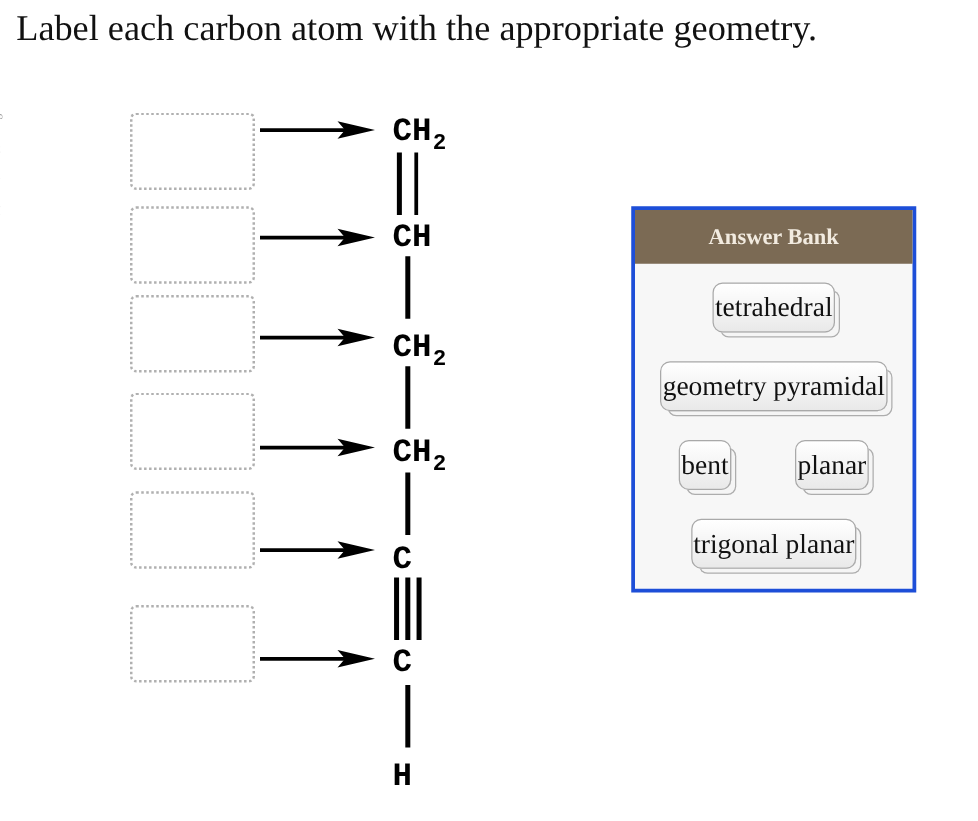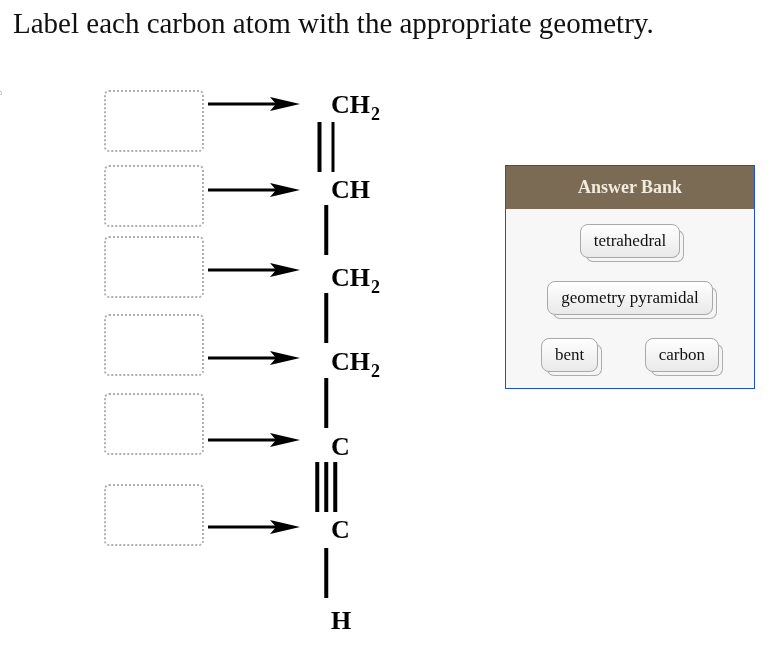--- a/index.html
+++ b/index.html
@@ -23,50 +23,50 @@
     border:2px dotted #b0b0b0;border-radius:5px;background:#fff;
   }
   .slot.s1{top:90px}.slot.s2{top:165px}.slot.s3{top:236px}
   .slot.s4{top:314px}.slot.s5{top:393px}.slot.s6{top:484px}
   
   .arrow{position:absolute;left:208px;width:92px;height:18px;}
   .arrow.r1{top:95px}.arrow.r2{top:181px}.arrow.r3{top:261px}
   .arrow.r4{top:349px}.arrow.r5{top:431px}.arrow.r6{top:518px}
   
   .atom{
-    position:absolute;left:331px;height:30px;line-height:30px;
-    font-family:Liberation Serif, serif;font-weight:bold;
+    position:absolute;left:314px;height:30px;line-height:30px;
+    font-family:Liberation Mono, monospace;font-weight:bold;
     font-size:26px;color:#000;white-space:nowrap;
   }
   .atom .sub{font-size:18px;position:relative;top:7px;margin-left:1px;}
   .atom.a1{top:90px}.atom.a2{top:175px}.atom.a3{top:263px}.atom.a4{top:347px}
   .atom.a5{top:432px}.atom.a6{top:515px}.atom.a7{top:606px}
   .bond{
     position:absolute;left:326px;transform:translateX(-50%);
     display:flex;gap:10px;height:50px;
   }
   .bond.triple{gap:5.5px;}
   .bond-line{width:3.5px;height:100%;background:#000;}
   .bond.b1{top:122px}.bond.b2{top:205px}.bond.b3{top:293px}
   .bond.b4{top:378px}.bond.b5{top:462px}.bond.b6{top:548px}
   
   .bank{
-    position:absolute;left:505px;top:165px;width:250px;box-sizing:border-box;
-    border:1px solid #1d4ed8;background:#f7f7f7;
+    position:absolute;left:505px;top:165px;width:228px;box-sizing:border-box;
+    border:3px solid #1d4ed8;background:#f7f7f7;
   }
   .bank-header{
     height:43px;line-height:43px;text-align:center;
     background:#7b6a54;color:#f2ebe0;font-weight:bold;font-size:18px;
   }
   .bank-body{
     display:flex;flex-direction:column;align-items:center;
     padding:15px 0 16px;gap:23px;
   }
   .chip{
-    display:inline-block;padding:6px 13px;font-size:17px;color:#111;
+    display:inline-block;padding:6px 1px;font-size:22px;color:#111;
     background:linear-gradient(180deg,#ffffff 0%,#f3f3f3 55%,#e9e9e9 100%);
     border:1px solid #a9a9a9;border-radius:8px;
     box-shadow:5px 5px 0 -2px #f5f5f5, 5px 5px 0 -1px #adadad;
     cursor:pointer;white-space:nowrap;
   }
   .chip-row{
     width:100%;box-sizing:border-box;display:flex;
     justify-content:space-between;padding:0 35px;gap:38px;
   }
 </style>
@@ -139,16 +139,17 @@
     <div class="bond-line"></div>
   </div>
 
 <div class="bank">
   <div class="bank-header">Answer Bank</div>
   <div class="bank-body">
     <span class="chip">tetrahedral</span>
     <span class="chip">geometry pyramidal</span>
     <div class="chip-row">
       <span class="chip">bent</span>
-      <span class="chip">carbon</span>
+      <span class="chip">planar</span>
     </div>
+    <span class="chip">trigonal planar</span>
   </div>
 </div>
 
 </body></html>

